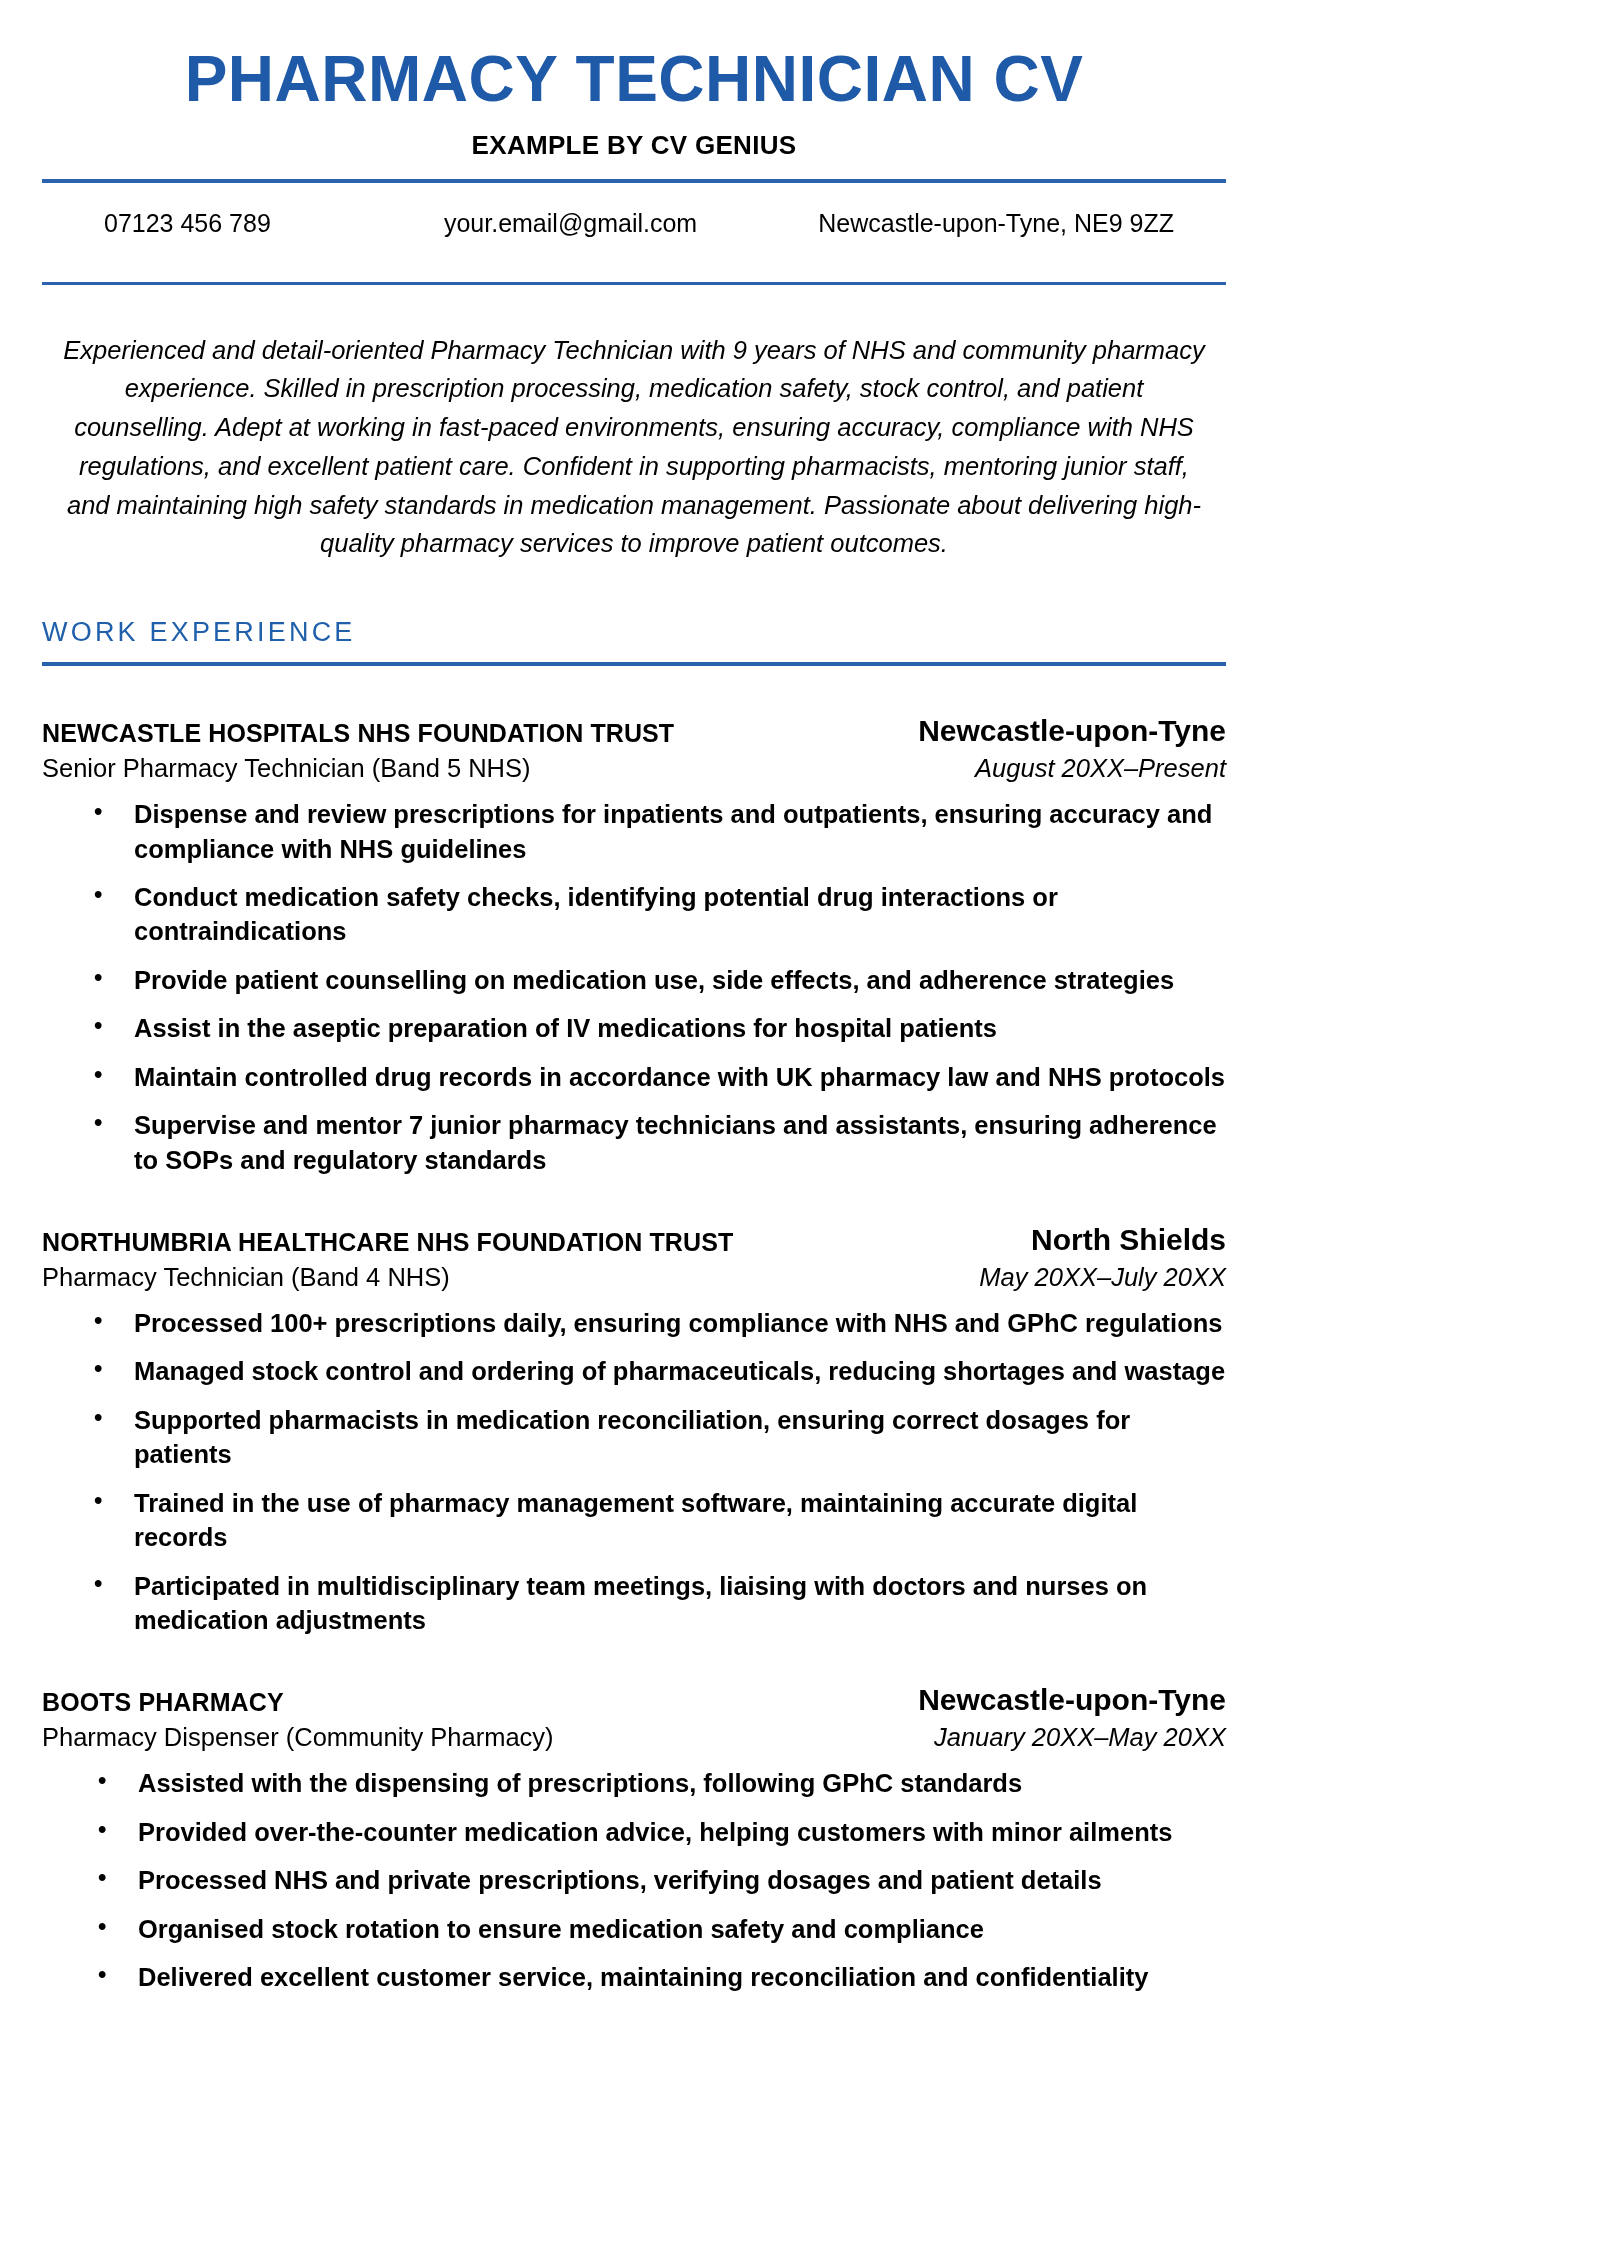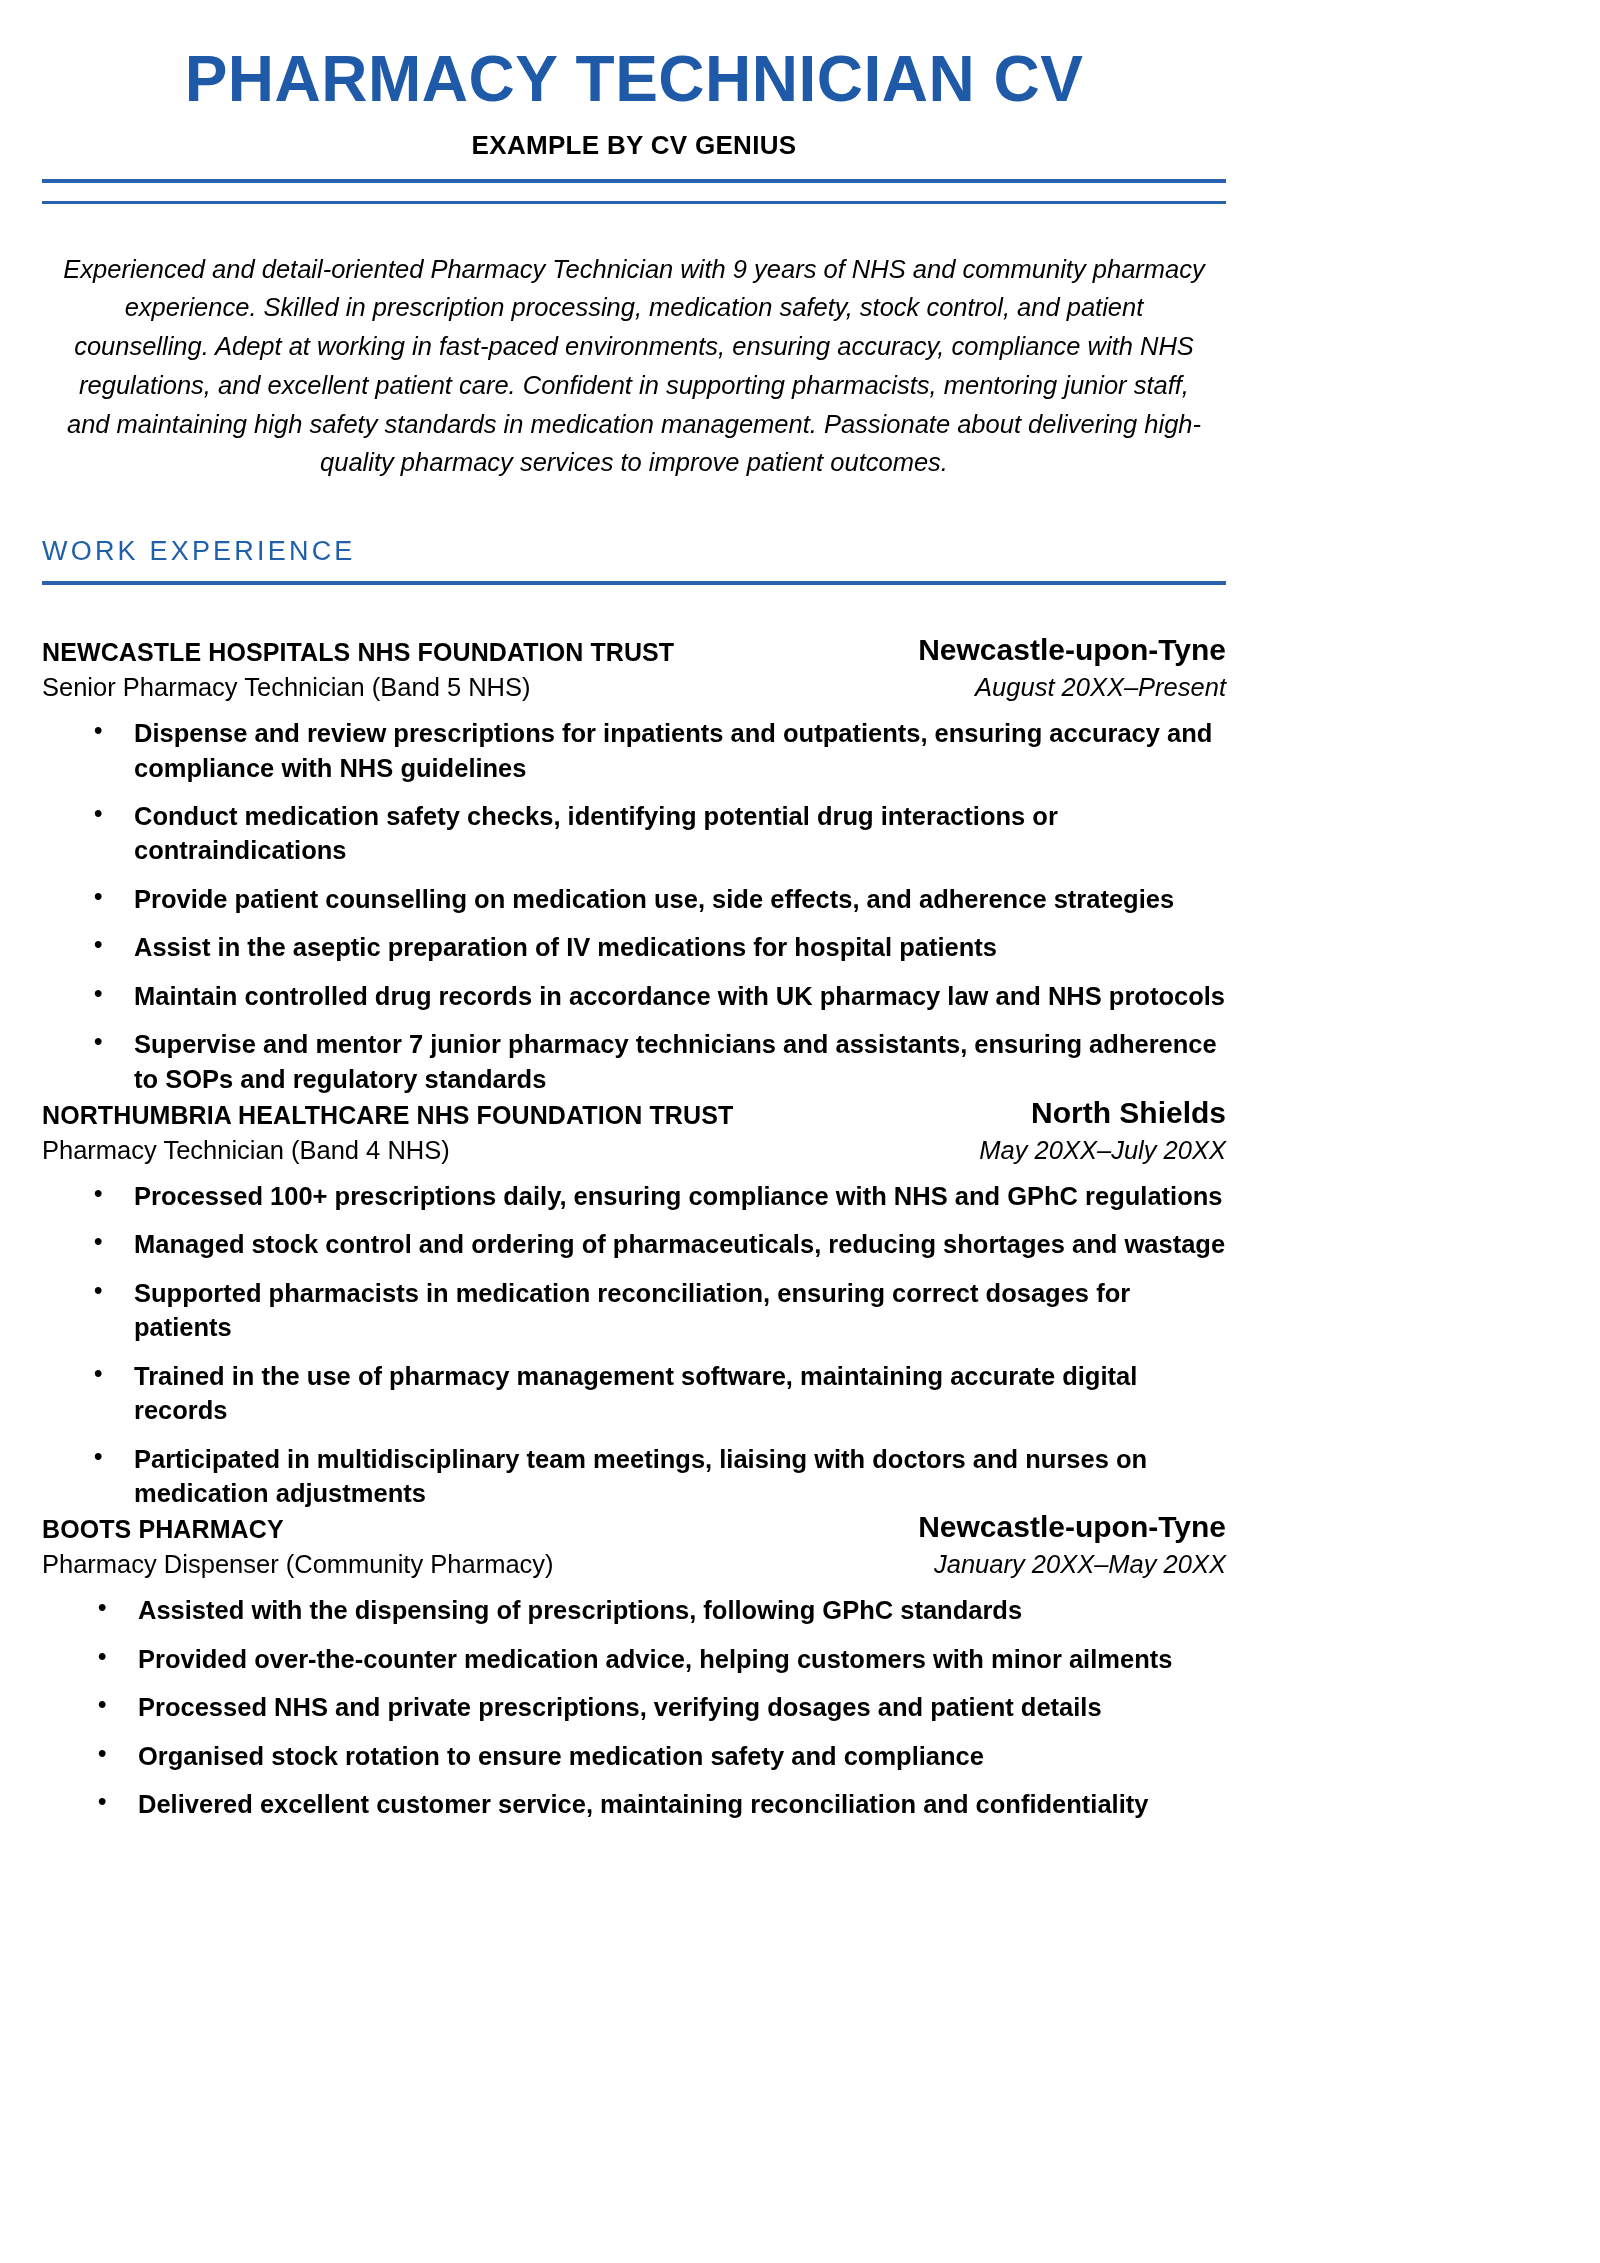--- a/index.html
+++ b/index.html
@@ -86,21 +86,21 @@
     letter-spacing: 3.2px;
   }
   .section-rule {
     height: 4px;
     background: #2a62ad;
     margin-top: 14px;
     width: 100%;
   }
 
   
-  .job { }
+  .job { margin-top: 46px; }
   .job:first-of-type { margin-top: 48px; }
 
   .job-line {
     display: flex;
     align-items: flex-end;
     justify-content: space-between;
     gap: 24px;
   }
 
   .job-company {
@@ -157,20 +157,25 @@
 </head>
 <body>
 
 <div class="page">
 
   <h1 class="cv-title">PHARMACY TECHNICIAN CV</h1>
   <div class="cv-subtitle">EXAMPLE BY CV GENIUS</div>
 
   <div class="rule"></div>
 
+  <div class="contact-row">
+    <span class="contact-item">07123 456 789</span>
+    <span class="contact-item center">your.email@gmail.com</span>
+    <span class="contact-item right">Newcastle-upon-Tyne, NE9 9ZZ</span>
+  </div>
 
   <div class="rule thin"></div>
 
   <p class="summary">Experienced and detail-oriented Pharmacy Technician with 9 years of NHS and community pharmacy experience. Skilled in prescription processing, medication safety, stock control, and patient counselling. Adept at working in fast-paced environments, ensuring accuracy, compliance with NHS regulations, and excellent patient care. Confident in supporting pharmacists, mentoring junior staff, and maintaining high safety standards in medication management. Passionate about delivering high-quality pharmacy services to improve patient outcomes.</p>
 
   <h2 class="section-heading">WORK EXPERIENCE</h2>
   <div class="section-rule"></div>
 
   <div id="jobs-container">
       <div class="job">

